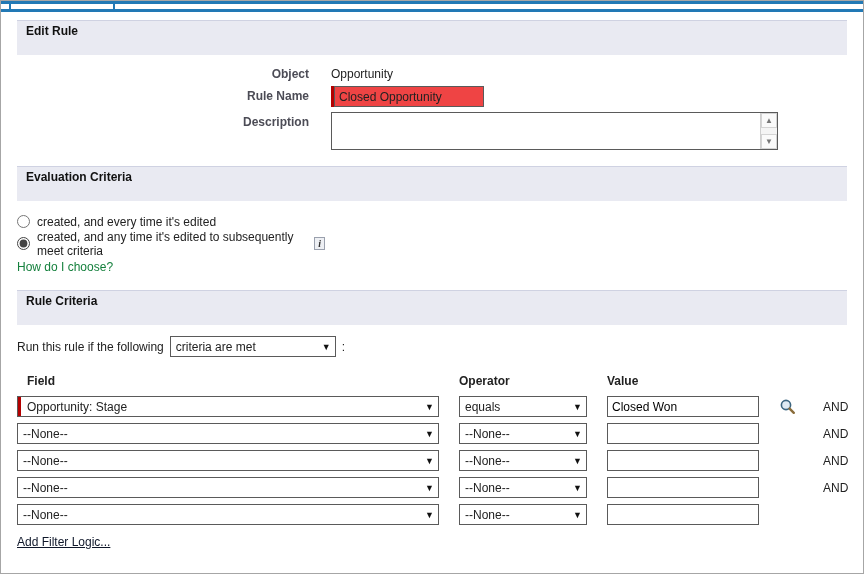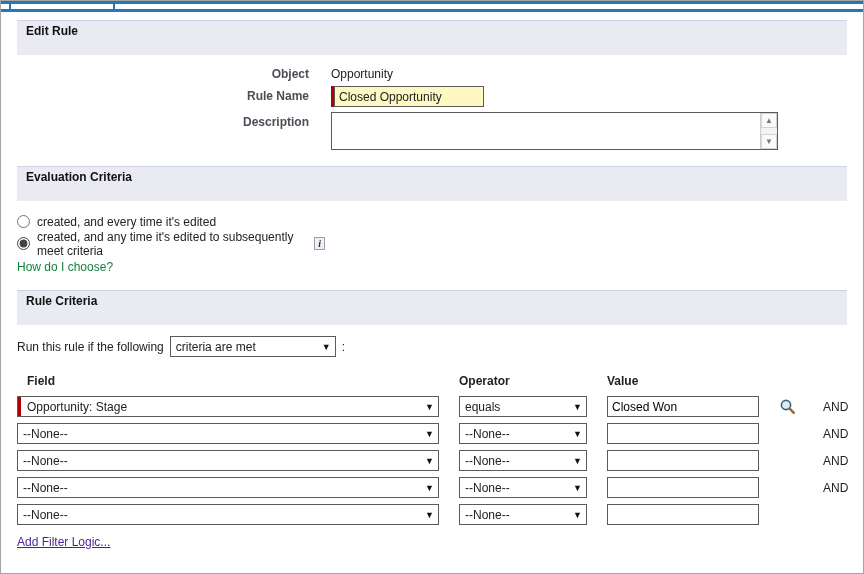--- a/index.html
+++ b/index.html
@@ -15,21 +15,21 @@
 
   .section-bar { margin-top:8px; background:#e9eaf2; border-top:1px solid #cfd2e2; height:35px; padding:3px 9px; font-weight:bold; font-size:12px; color:#111; }
 
   
   .form-row { display:grid; grid-template-columns:292px 1fr; column-gap:22px; align-items:start; }
   .mt9 { margin-top:9px; } .mt5 { margin-top:5px; }
   .form-label { text-align:right; font-weight:bold; color:#4c4c56; font-size:12px; padding-top:3px; }
   .plain-value { padding-top:3px; color:#222; }
   .req-wrap { display:flex; align-items:stretch; }
   .req-bar { width:3px; background:#b40000; }
-  input.text { height:21px; width:150px; border:1px solid #5a5a5a; padding:1px 4px; font:12px "Liberation Sans",sans-serif; color:#222; outline:none; background:#fef9c3; }
+  input.text { height:21px; width:150px; border:1px solid #5a5a5a; padding:1px 4px; font:12px "Liberation Sans",sans-serif; color:#222; outline:none; background:#ef4444; }
   .textarea-wrap { display:flex; width:447px; height:38px; border:1px solid #5a5a5a; background:#fff; }
   .textarea-wrap textarea { flex:1; border:none; resize:none; outline:none; font:12px "Liberation Sans",sans-serif; padding:2px 4px; }
   .faux-scroll { width:17px; background:#f4f4f4; border-left:1px solid #cfcfcf; display:flex; flex-direction:column; justify-content:space-between; }
   .faux-scroll .arr { height:15px; background:#fafafa; border:1px solid #d4d4d4; font-size:8px; color:#777; text-align:center; line-height:13px; cursor:default; }
 
   
   .eval-row { display:grid; grid-template-columns:308px 1fr; column-gap:10px; margin-top:13px; }
   .radio-group { display:flex; flex-direction:column; gap:7px; }
   .radio-line { display:flex; align-items:center; gap:7px; height:15px; }
   input[type=radio] { width:13px; height:13px; margin:0; accent-color:#444; }
@@ -49,21 +49,21 @@
   .crit-headers .h-field { padding-left:10px; }
   .crit-row { margin-bottom:4px; height:23px; }
   .field-cell { position:relative; height:21px; }
   .field-cell .sel { width:100%; }
   .req-overlay { position:absolute; left:1px; top:1px; bottom:1px; width:3px; background:#b40000; z-index:2; }
   .op-cell .sel { width:100%; }
   .value-input { height:21px; width:100%; border:1px solid #5a5a5a; padding:1px 4px; font:12px "Liberation Sans",sans-serif; outline:none; }
   .lookup { width:18px; height:18px; cursor:pointer; display:flex; align-items:center; }
   .and-label { color:#222; }
 
-  .add-filter { margin-top:9px; width:fit-content; color:#4c1d95; text-decoration:underline; cursor:pointer; }
+  .add-filter { margin-top:9px; width:fit-content; color:#0f172a; text-decoration:underline; cursor:pointer; }
 
   .btn-row { margin-top:24px; display:flex; justify-content:center; gap:7px; padding-left:246px; }
   .btn { font:bold 12px "Liberation Sans",sans-serif; color:#333; background:linear-gradient(#f6f6f6,#dcdcdc); border:1px solid #a8a8a8; border-radius:3px; padding:3px 8px; cursor:pointer; }
 </style>
 </head>
 <body>
 
 <div class="page">
   <div class="topbar">
     <span class="tick" style="left:8px;"></span>

